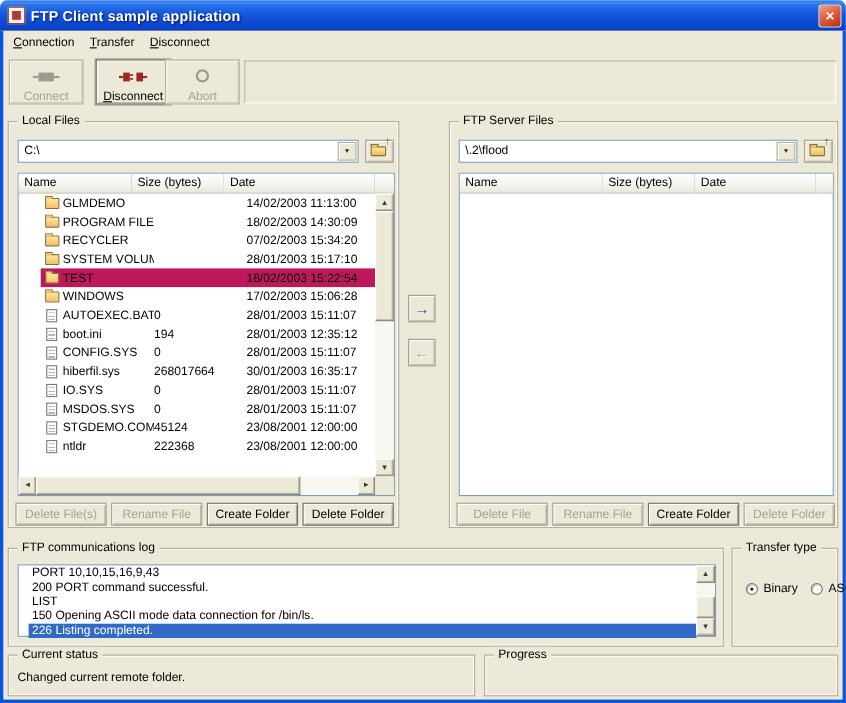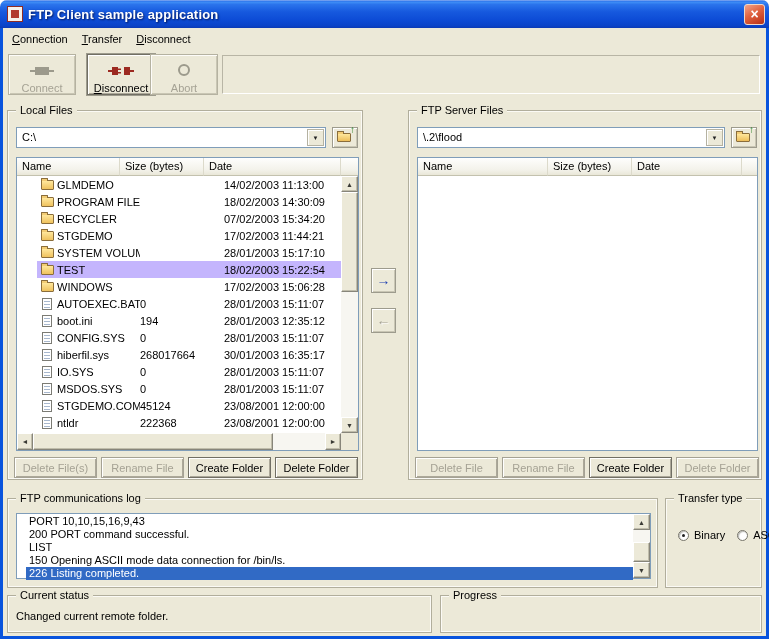--- a/index.html
+++ b/index.html
@@ -76,21 +76,21 @@
   .lv-header { position: absolute; top: 0; left: 0; right: 0; height: 18px; display: flex; }
   .lv-hcell { background: linear-gradient(#FEFEFD,#F3F2EA 70%,#E9E7D8); border-right: 1px solid #DCDACB;
     border-bottom: 1px solid #C3C1AE; font-size: 11px; padding: 2px 6px 0 5px; white-space: nowrap; overflow: hidden; }
   .local .col0 { width: 103px; } .local .col1 { width: 84px; } .local .col2 { width: 137px; }
   .server .col0 { width: 130px; } .server .col1 { width: 84px; } .server .col2 { width: 110px; }
   .col-fill { flex: 1; border-right: none; padding: 0; }
   .lv-rows { position: absolute; top: 18px; left: 0; overflow: hidden; }
   .local .lv-rows { width: 324px; height: 255px; padding-left: 20px; }
   .server .lv-rows { width: 339px; height: 274px; }
   .lv-row { display: flex; align-items: center; height: 17px; font-size: 11px; white-space: nowrap; }
-  .lv-row.selected { background: #c4b5fd; }
+  .lv-row.selected { background: #be185d; }
   .lv-icon { flex: 0 0 20px; display: flex; justify-content: center; }
   .c-name { flex: 0 0 83px; overflow: hidden; }
   .c-size { flex: 0 0 84px; overflow: hidden; }
   .c-date { flex: 1; overflow: hidden; }
   .icon-folder { position: relative; width: 13px; height: 10px; background: linear-gradient(#FFE79C,#EFC25E);
     border: 1px solid #8A6D3B; border-radius: 1px; margin-top: 1px; }
   .icon-folder::before { content: ""; position: absolute; left: -1px; top: -3px; width: 5px; height: 2px; background: #F2CC74;
     border: 1px solid #8A6D3B; border-bottom: none; border-radius: 1px 1px 0 0; }
   .icon-file { position: relative; width: 10px; height: 12px; background: #fff; border: 1px solid #7B7B74; }
   .icon-file::before { content: ""; position: absolute; left: 1px; right: 1px; top: 2px; height: 8px;
@@ -247,28 +247,20 @@
                 <span class="icon-folder"></span>
               </span>
               <span class="lv-cell c-name">RECYCLER</span>
               <span class="lv-cell c-size"></span>
               <span class="lv-cell c-date">07/02/2003 15:34:20</span>
             </div>
             <div class="lv-row">
               <span class="lv-icon">
                 <span class="icon-folder"></span>
               </span>
-              <span class="lv-cell c-name">STGDEMO</span>
-              <span class="lv-cell c-size"></span>
-              <span class="lv-cell c-date">17/02/2003 11:44:21</span>
-            </div>
-            <div class="lv-row">
-              <span class="lv-icon">
-                <span class="icon-folder"></span>
-              </span>
               <span class="lv-cell c-name">SYSTEM VOLUME ...</span>
               <span class="lv-cell c-size"></span>
               <span class="lv-cell c-date">28/01/2003 15:17:10</span>
             </div>
             <div class="lv-row selected">
               <span class="lv-icon">
                 <span class="icon-folder"></span>
               </span>
               <span class="lv-cell c-name">TEST</span>
               <span class="lv-cell c-size"></span>

